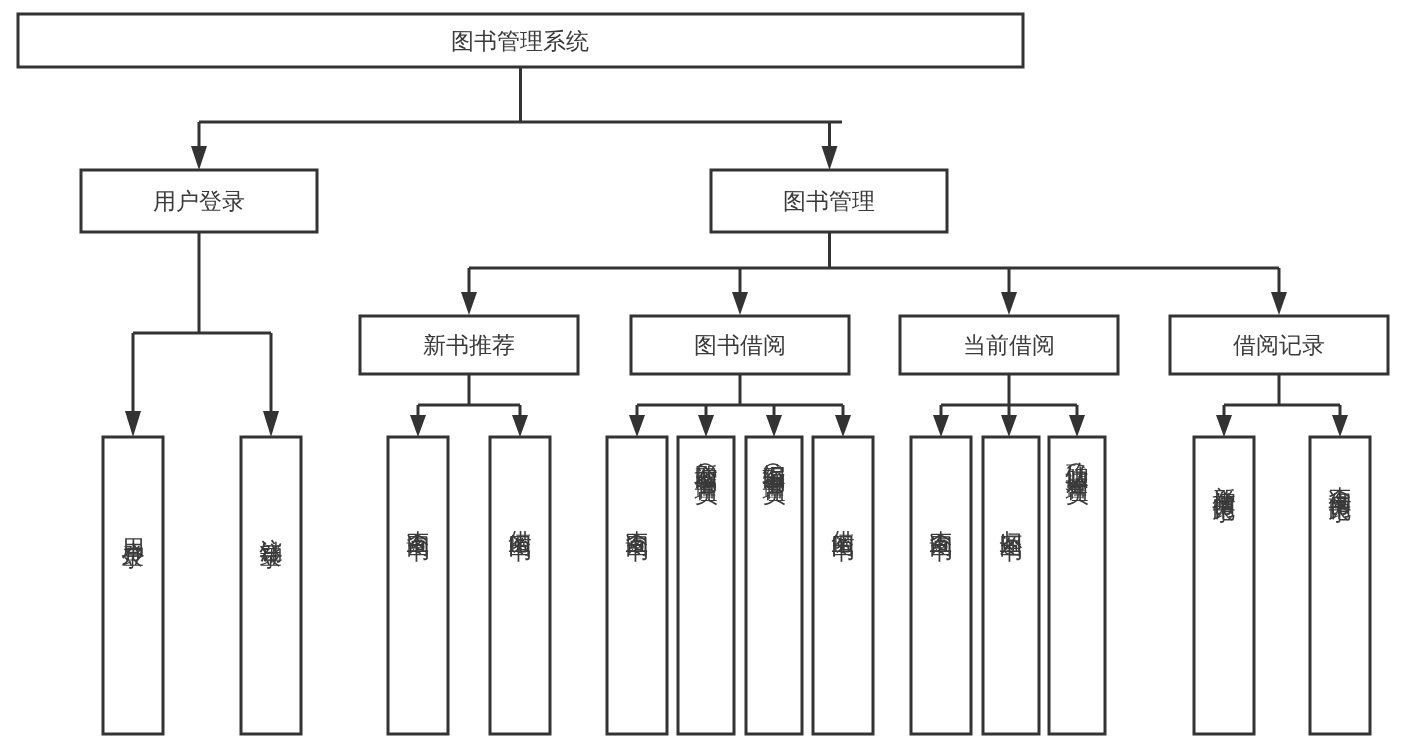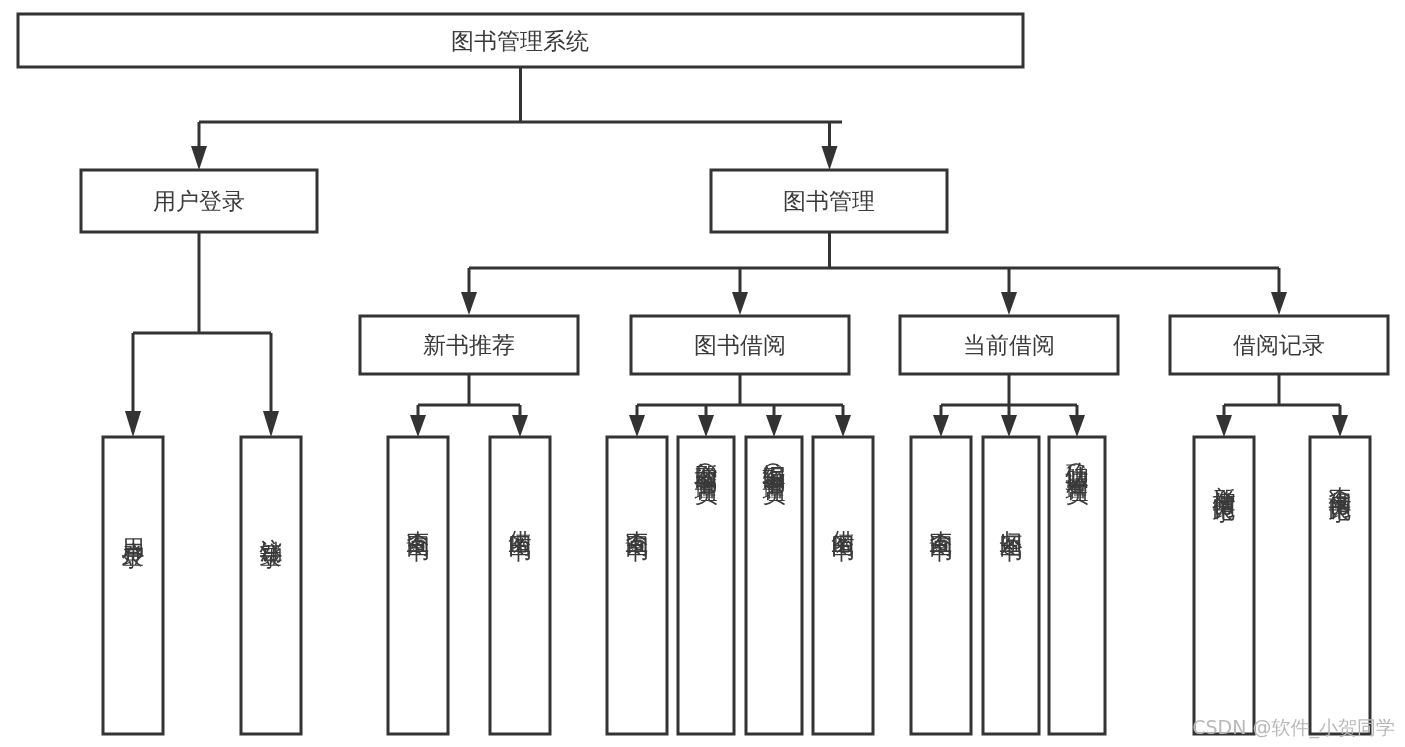--- a/index.html
+++ b/index.html
@@ -237,14 +237,13 @@
   <div class="node-label-v" style="left:774px; top:444px;">编辑图书（管理员）</div>
   <div class="node-label-v" style="left:843px; top:512px;">借阅图书</div>
 
   <div class="node-label-v" style="left:941px; top:512px;">查询图书</div>
   <div class="node-label-v" style="left:1011px; top:512px;">归还图书</div>
   <div class="node-label-v" style="left:1077px; top:444px;">确认归还（管理员）</div>
 
   <div class="node-label-v" style="left:1224px; top:468px;">新增借阅记录</div>
   <div class="node-label-v" style="left:1340px; top:468px;">查询借阅记录</div>
 
-  <div class="watermark">CSDN @软件_小贺同学</div>
 </div>
 
 </body></html>

